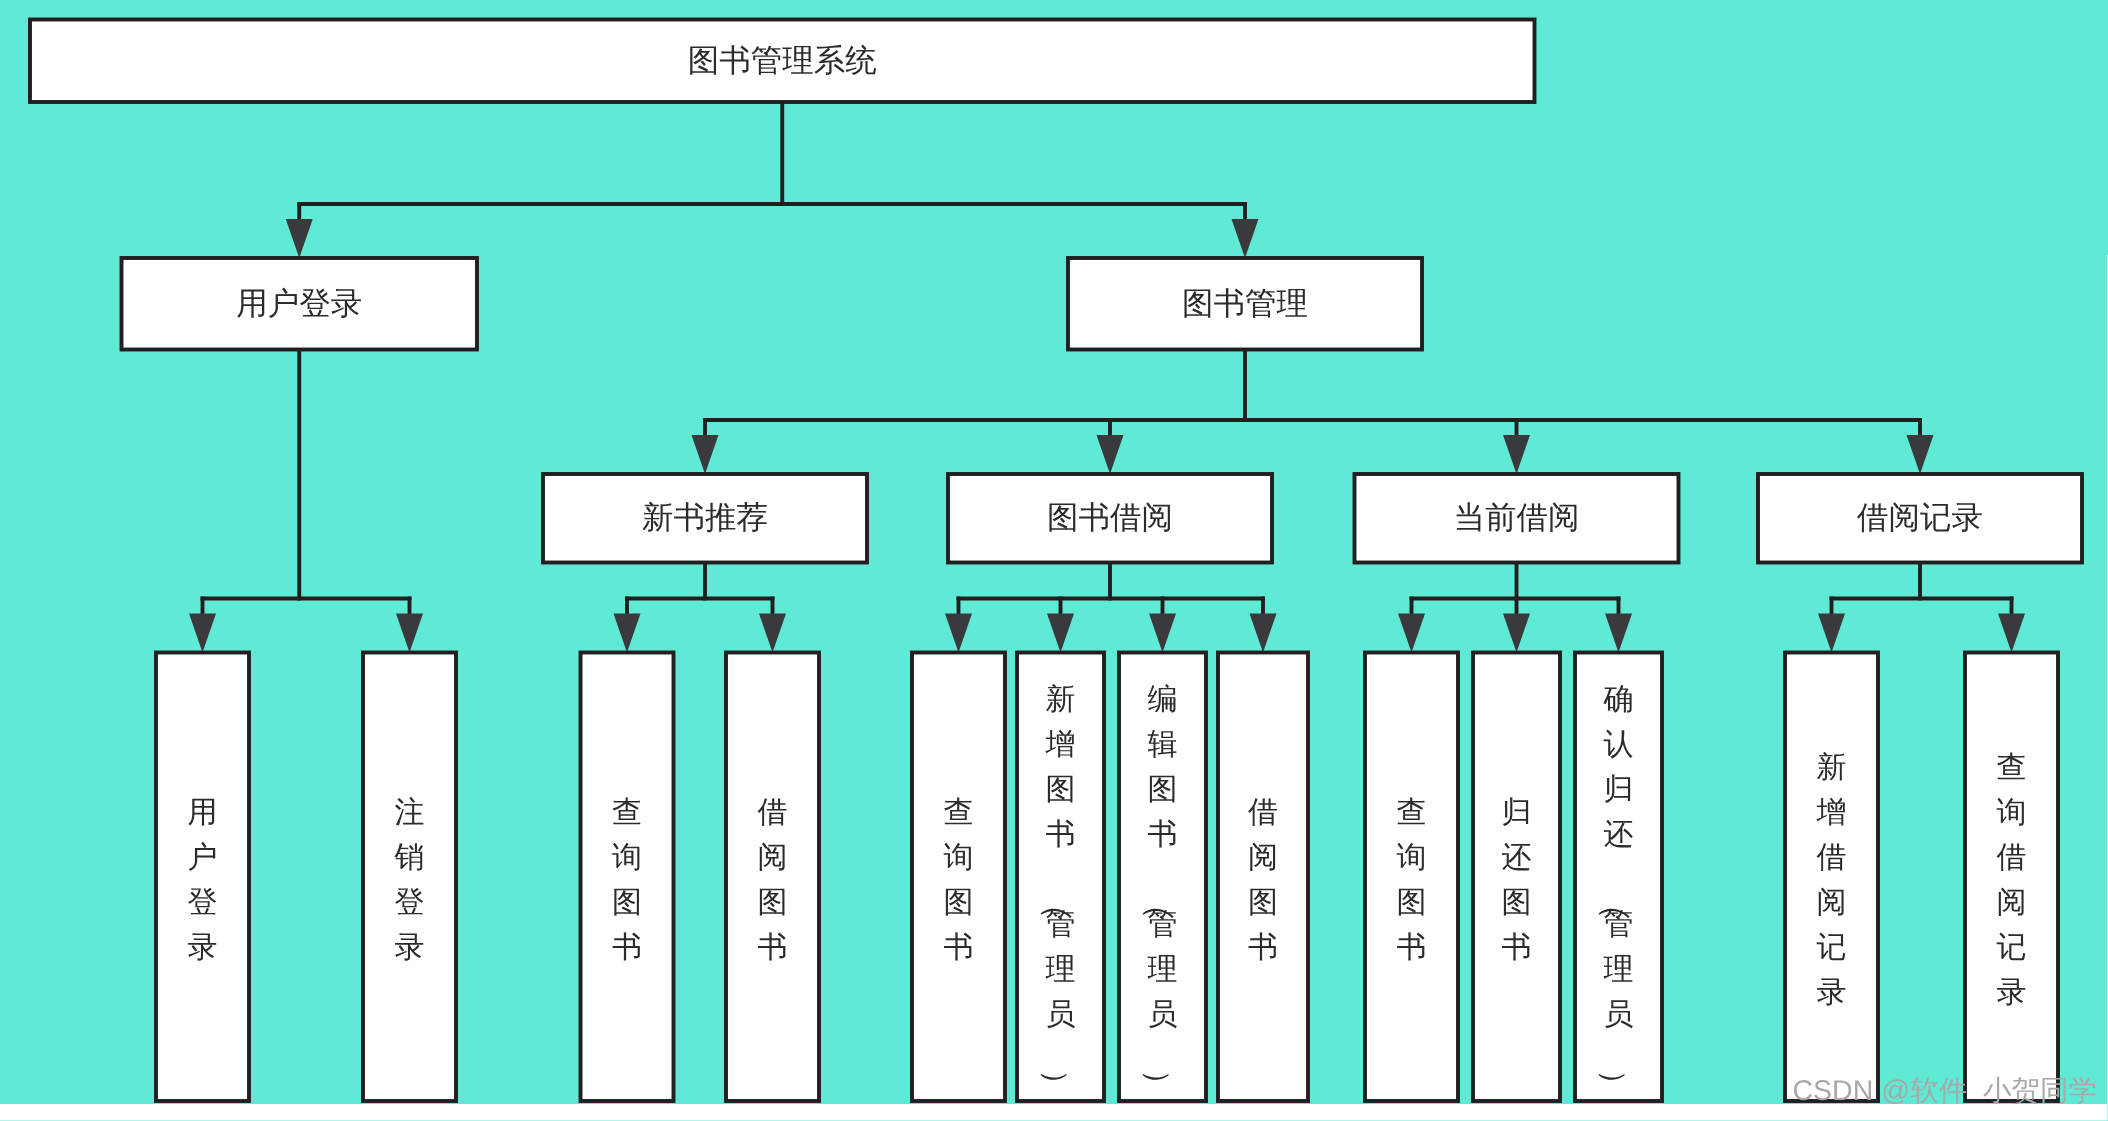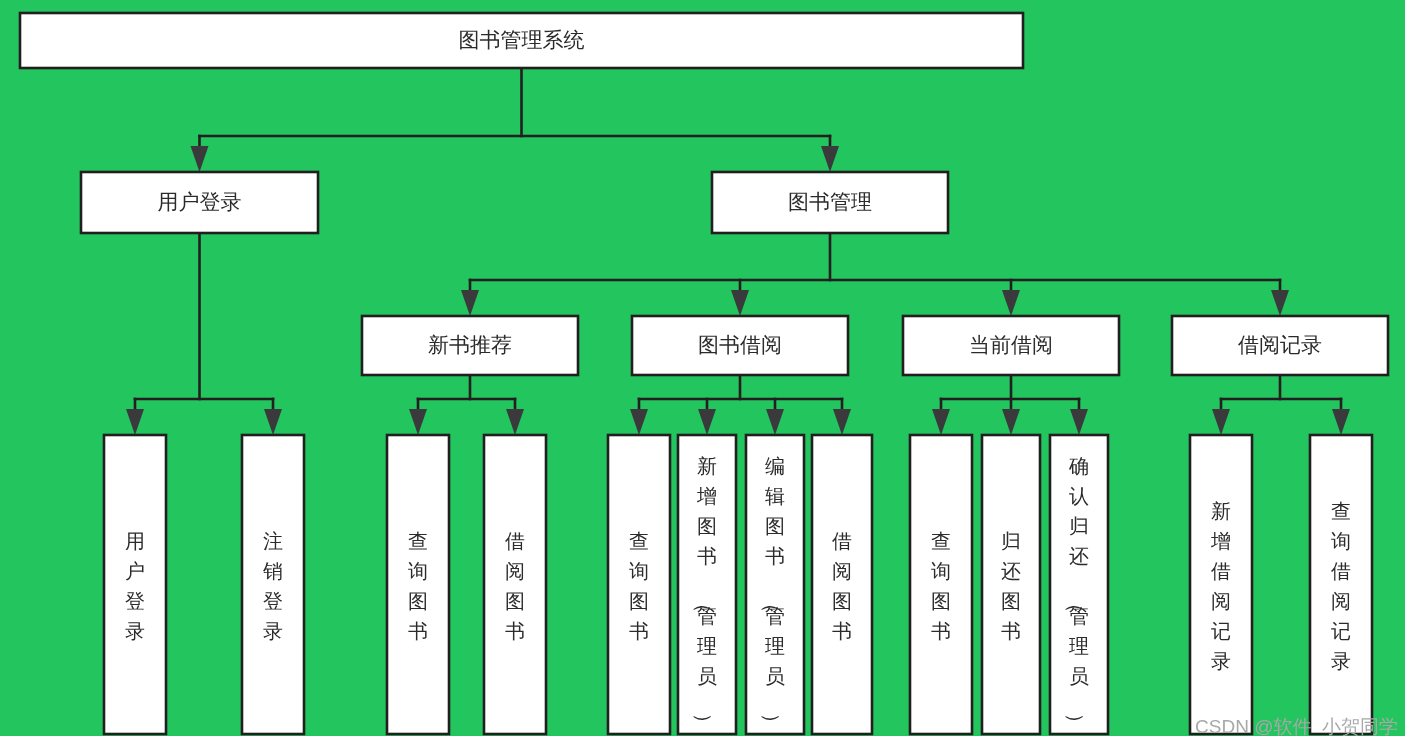--- a/index.html
+++ b/index.html
@@ -8,21 +8,21 @@
     padding: 0;
     background: #ffffff;
   }
   body {
     font-family: "Liberation Sans", "DejaVu Sans", sans-serif;
   }
   #diagram-root {
     position: relative;
     width: 1405px;
     height: 736px;
-    background: #22c55e;
+    background: #5eead4;
     overflow: hidden;
   }
   svg.diagram-canvas {
     position: absolute;
     left: 0;
     top: 0;
     width: 1405px;
     height: 747px;
     display: block;
   }

